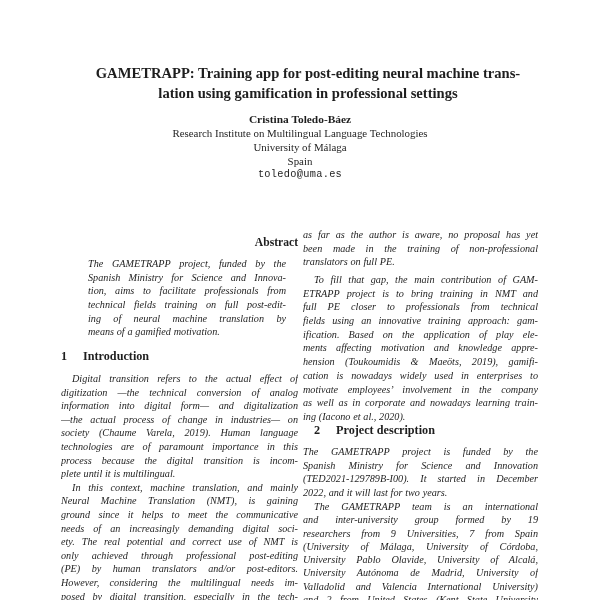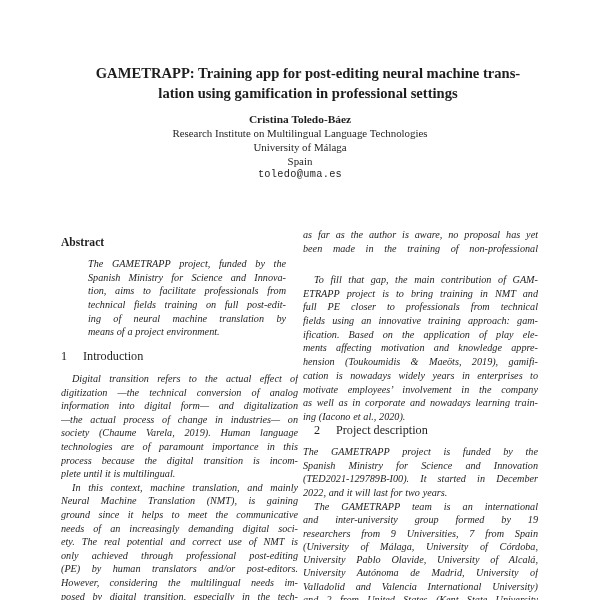--- a/index.html
+++ b/index.html
@@ -18,30 +18,30 @@
   }
   .author-block {
     left: 0; top: 112px; width: 600px;
     text-align: center; font-size: 10.9px; line-height: 13.8px;
   }
   .author-name { font-weight: bold; font-size: 11.4px; line-height: 15px; }
   .email { font-family: "Liberation Mono", monospace; font-size: 10.3px; letter-spacing: 0.3px; }
 
   .abstract-heading {
     left: 61px; top: 236px; width: 237px;
-    text-align: left; font-weight: bold; font-size: 11.6px;
+    text-align: right; font-weight: bold; font-size: 11.6px;
   }
   .abstract-body {
     left: 88px; top: 257px; width: 198px;
     font-size: 10.1px;
   }
   .abstract-body .jline { line-height: 13.7px; height: 13.7px; }
 
   .sec-heading {
-    font-weight: normal; font-size: 12.2px; line-height: 15px;
+    font-weight: bold; font-size: 12.2px; line-height: 15px;
   }
   .sec-num { display: inline-block; width: 22px; }
 
   .flow { font-size: 10.2px; }
   .jline {
     text-align: justify; text-align-last: justify;
     line-height: 13.6px; height: 13.6px; overflow: hidden;
     word-spacing: 0.2px;
     font-style: italic;
   }
@@ -67,21 +67,21 @@
 </div>
 
 <div class="abs abstract-heading">Abstract</div>
 
 <div class="abs abstract-body flow">
     <div class="jline">The GAMETRAPP project, funded by the</div>
     <div class="jline">Spanish Ministry for Science and Innova-</div>
     <div class="jline">tion, aims to facilitate professionals from</div>
     <div class="jline">technical fields training on full post-edit-</div>
     <div class="jline">ing of neural machine translation by</div>
-    <div class="jline lastline">means of a project environment.</div>
+    <div class="jline lastline">means of a gamified motivation.</div>
   </div>
 
 <div class="abs sec-heading" style="left:61px; top:349px; width:237px;">
   <span class="sec-num">1</span><span class="sec-title">Introduction</span>
 </div>
 
 <div class="abs flow" style="left:61px; top:372px; width:237px;">
   <div>
       <div class="jline indent">Digital transition refers to the actual effect of</div>
       <div class="jline">digitization —the technical conversion of analog</div>
@@ -101,31 +101,32 @@
       <div class="jline">only achieved through professional post-editing</div>
       <div class="jline">(PE) by human translators and/or post-editors.</div>
       <div class="jline">However, considering the multilingual needs im-</div>
       <div class="jline">posed by digital transition, especially in the tech-</div>
     </div>
 </div>
 
 <div class="abs flow" style="left:303px; top:228px; width:235px;">
     <div class="jline">as far as the author is aware, no proposal has yet</div>
     <div class="jline">been made in the training of non-professional</div>
+    <div class="jline lastline">translators on full PE.</div>
   </div>
 
 <div class="abs flow lh137" style="left:303px; top:273px; width:235px;">
     <div class="jline indent">To fill that gap, the main contribution of GAM-</div>
     <div class="jline">ETRAPP project is to bring training in NMT and</div>
     <div class="jline">full PE closer to professionals from technical</div>
     <div class="jline">fields using an innovative training approach: gam-</div>
     <div class="jline">ification. Based on the application of play ele-</div>
     <div class="jline">ments affecting motivation and knowledge appre-</div>
     <div class="jline">hension (Toukoumidis &amp; Maeöts, 2019), gamifi-</div>
-    <div class="jline">cation is nowadays widely years in enterprises to</div>
+    <div class="jline">cation is nowadays widely used in enterprises to</div>
     <div class="jline">motivate employees’ involvement in the company</div>
     <div class="jline">as well as in corporate and nowadays learning train-</div>
     <div class="jline lastline">ing (Iacono et al., 2020).</div>
   </div>
 
 <div class="abs sec-heading" style="left:303px; top:423px; width:235px;margin-left:11px;">
   <span class="sec-num">2</span><span class="sec-title">Project description</span>
 </div>
 
 <div class="abs flow" style="left:303px; top:445px; width:235px;">

